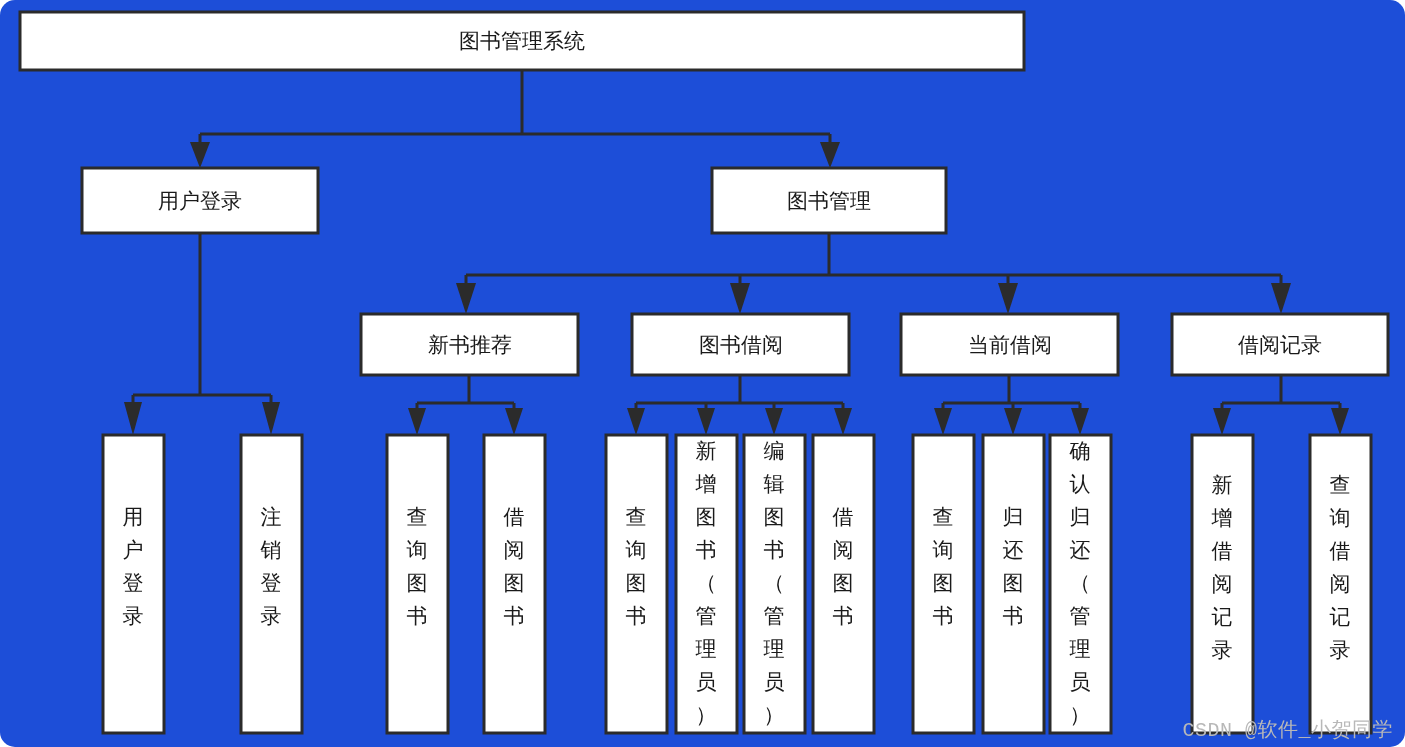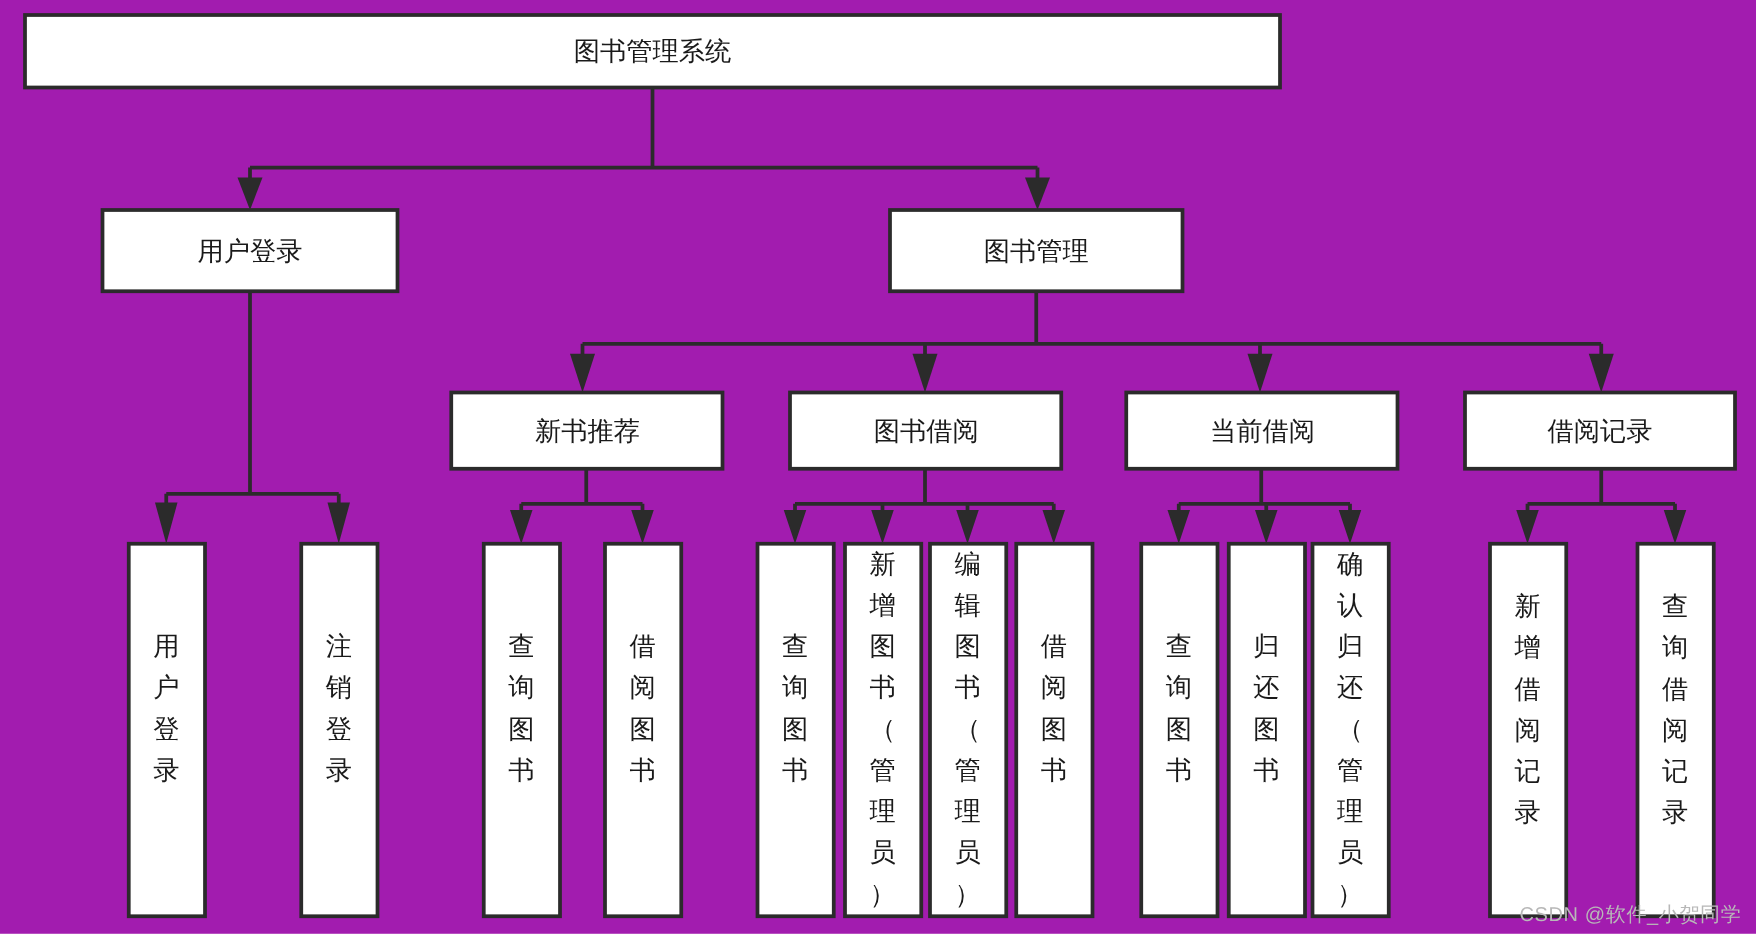--- a/index.html
+++ b/index.html
@@ -10,21 +10,22 @@
   body {
     width: 1405px;
     height: 747px;
     font-family: "DejaVu Sans", "Liberation Sans", sans-serif;
     overflow: hidden;
   }
   #diagram-root {
     position: relative;
     width: 1405px;
     height: 747px;
-    background: #a21caf;
+    background: #1d4ed8;
+    border-radius: 15px;
   }
   svg#flowchart {
     position: absolute;
     left: 0;
     top: 0;
     width: 1405px;
     height: 747px;
     display: block;
   }
   .node-rect {
@@ -54,22 +55,22 @@
     stroke-linecap: butt;
   }
   .arrow-head {
     fill: #2b2b2b;
     stroke: none;
   }
   .watermark {
     position: absolute;
     right: 12px;
     bottom: 4px;
-    font-family: Liberation Sans, sans-serif;
-    font-size: 16px;
+    font-family: Liberation Mono, monospace;
+    font-size: 20px;
     color: #b8b8b8;
     letter-spacing: 0.5px;
     white-space: nowrap;
     user-select: none;
     margin-left: 23px;
   }
 </style>
 </head>
 <body>
 

